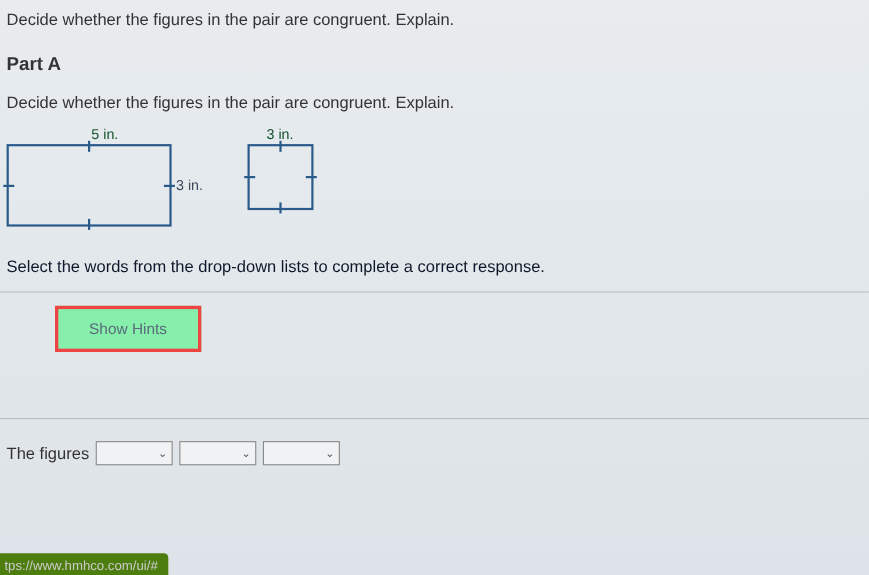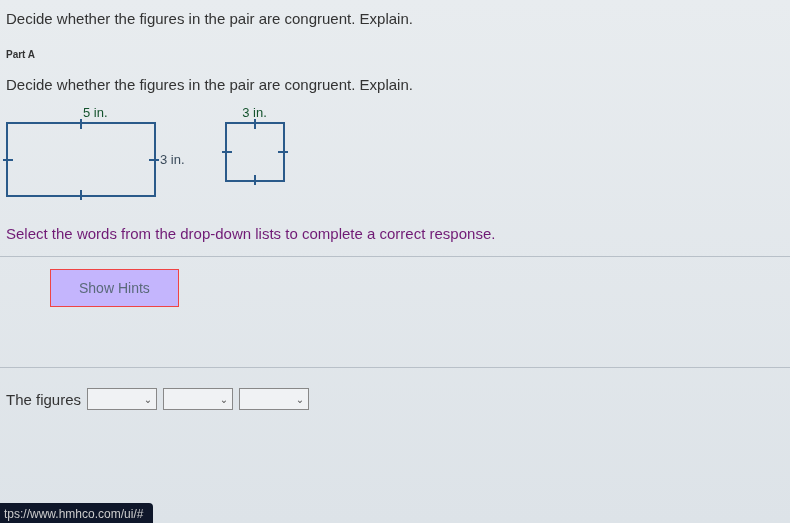--- a/index.html
+++ b/index.html
@@ -17,21 +17,21 @@
       color: #2a3540;
       overflow: hidden;
     }
     .question-header {
       padding: 10px 8px 14px 6px;
       font-size: 15px;
       color: #333;
     }
     .part-label {
       font-weight: bold;
-      font-size: 10px;
+      font-size: 17px;
       padding: 8px 6px 12px 6px;
       color: #333;
     }
     .part-instruction {
       padding: 4px 6px 12px 6px;
       font-size: 15px;
       color: #333;
     }
     .figures-container {
       display: flex;
@@ -84,34 +84,34 @@
       font-size: 13px;
       color: #3a4a5a;
       margin-left: 4px;
     }
     .fig2-top-wrap {
       margin-left: 0;
     }
     .instruction-text {
       padding: 18px 6px 14px 6px;
       font-size: 15px;
-      color: #701a75;
+      color: #0f172a;
     }
     .hints-section {
       border-top: 1px solid #b8c0c8;
       border-bottom: 1px solid #b8c0c8;
       padding: 12px 20px 60px 20px;
       margin: 0 0 0 0;
       position: relative;
     }
     .show-hints-btn {
       display: inline-block;
       padding: 10px 28px;
-      background: #c4b5fd;
-      border: 1px solid #ef4444;
+      background: #86efac;
+      border: 3px solid #ef4444;
       font-size: 14px;
       color: #5a6a7a;
       cursor: pointer;
       margin-left: 30px;
     }
     .response-line {
       padding: 20px 22px 10px 6px;
       font-size: 15px;
       color: #333;
       display: flex;
@@ -133,21 +133,21 @@
     }
     .dropdown-arrow {
       margin-left: auto;
       font-size: 10px;
       color: #555;
     }
     .footer-link {
       position: absolute;
       bottom: 0;
       left: 0;
-      background: #0f172a;
+      background: #4d7c0f;
       color: #ccc;
       font-size: 12px;
       padding: 4px 10px 2px 4px;
       border-top-right-radius: 4px;
     }
   </style>
 </head>
 <body>
 
 <div class="question-header">

